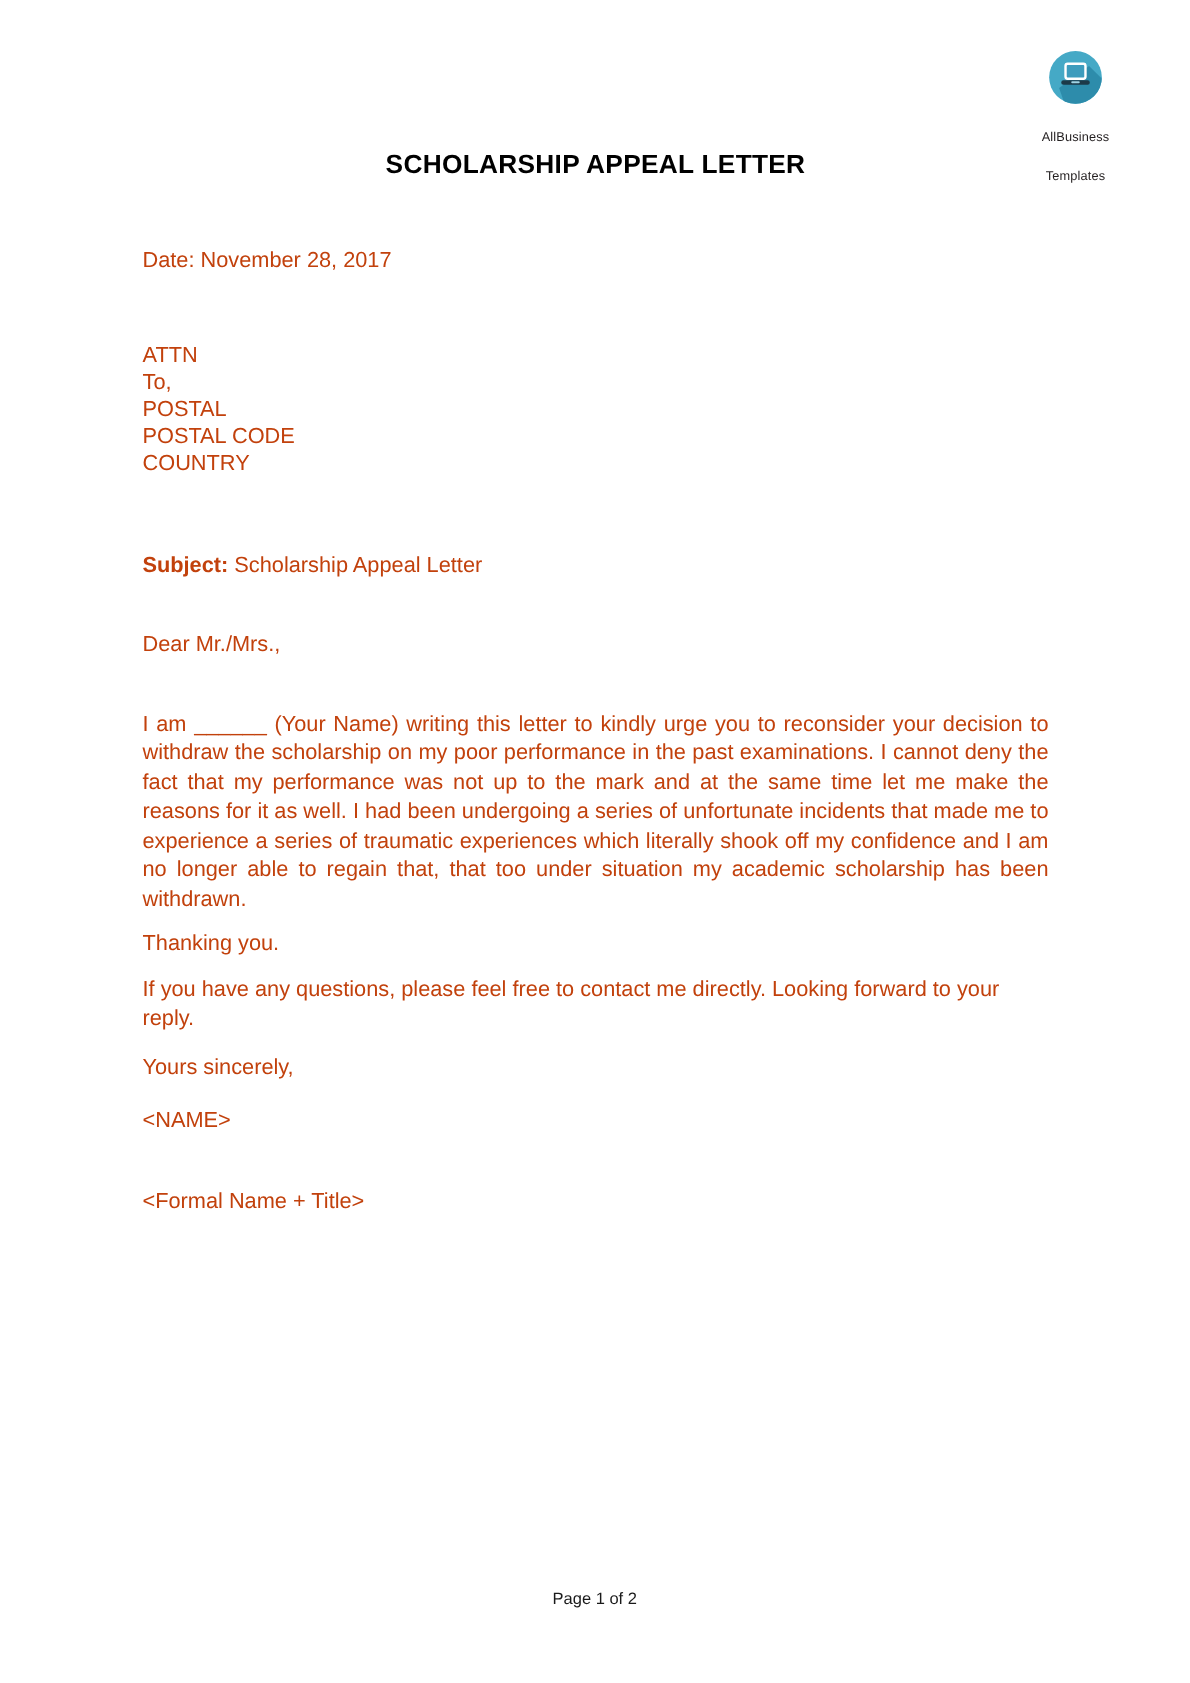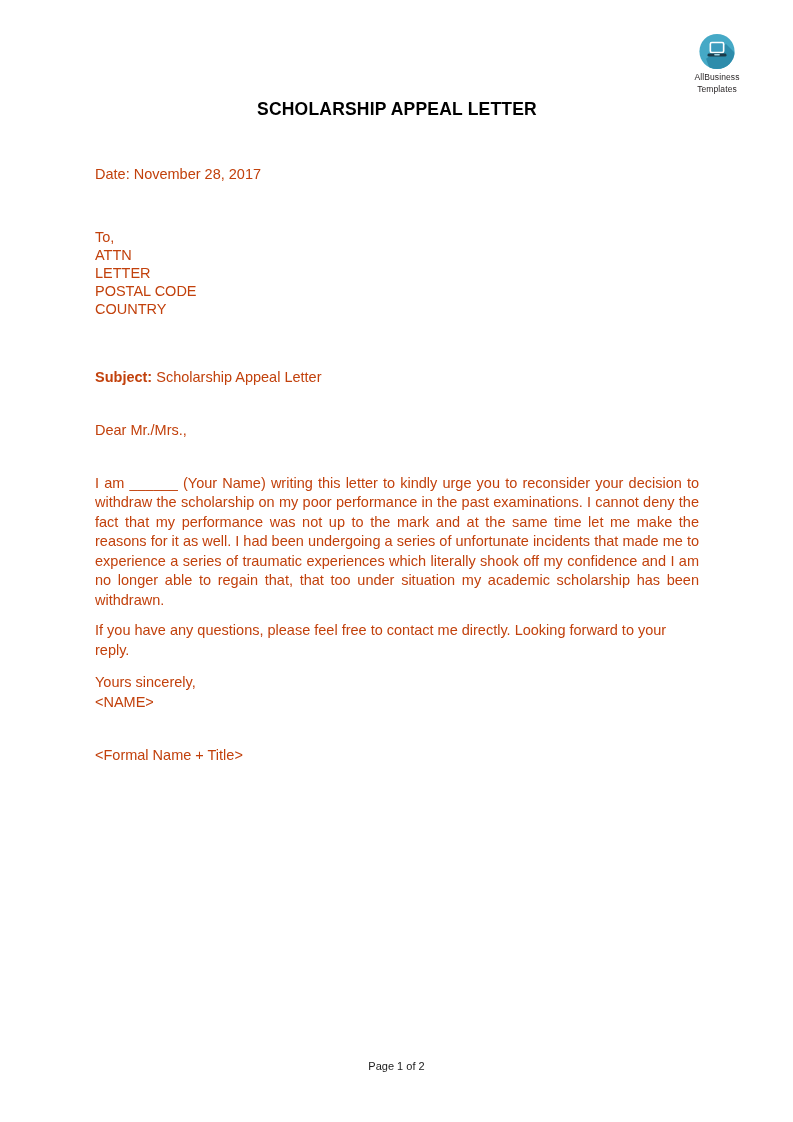--- a/index.html
+++ b/index.html
@@ -19,21 +19,21 @@
   }
   .logo {
     position: absolute;
     top: 33px;
     right: 50px;
     width: 52px;
     text-align: center;
   }
   .logo svg { display: block; margin: 0 auto; }
   .logo-text {
-    margin-top: 2px;
+    margin-top: 16px;
     font-size: 8.5px;
     line-height: 9.5px;
     color: #231f20;
     letter-spacing: 0.1px;
     white-space: nowrap;
   }
   .title {
     text-align: center;
     font-size: 17.5px;
     font-weight: bold;
@@ -51,21 +51,21 @@
   .subject-line { margin-top: 50px; }
   .subject-label { font-weight: bold; text-align: center; }
   .salutation { margin-top: 34px; }
   .body-par {
     margin-top: 33px;
     text-align: justify;
   }
   .thanking { margin-top: 10px; }
   .questions { margin-top: 11px; }
   .closing { margin-top: 13px; }
-  .name-ph { }
+  .name-ph { margin-top: 16px; }
   .signature-ph { margin-top: 14px; }
   .formal-ph { margin-top: 34px; }
   .footer {
     position: absolute;
     top: 1060px;
     left: 0;
     width: 100%;
     text-align: center;
     font-size: 11px;
     color: #1a1a1a;
@@ -97,33 +97,34 @@
     <div class="logo-text">Templates</div>
   </div>
 
   <div class="content">
 
     <div class="title">SCHOLARSHIP APPEAL LETTER</div>
 
     <p class="date-line">Date: November 28, 2017</p>
 
     <div class="recipient">
+      <span class="addr-line">ATTN</span>
       <span class="addr-line">To,</span>
-      <span class="addr-line">ATTN</span>
-      <span class="addr-line">LETTER</span>
+      <span class="addr-line">POSTAL</span>
       <span class="addr-line">POSTAL CODE</span>
       <span class="addr-line">COUNTRY</span>
     </div>
 
     <p class="subject-line"><span class="subject-label">Subject:</span><span> Scholarship Appeal Letter</span></p>
 
     <p class="salutation">Dear Mr./Mrs.,</p>
 
     <p class="body-par">I am ______ (Your Name) writing this letter to kindly urge you to reconsider your decision to withdraw the scholarship on my poor performance in the past examinations. I cannot deny the fact that my performance was not up to the mark and at the same time let me make the reasons for it as well. I had been undergoing a series of unfortunate incidents that made me to experience a series of traumatic experiences which literally shook off my confidence and I am no longer able to regain that, that too under situation my academic scholarship has been withdrawn.</p>
 
+    <p class="thanking">Thanking you.</p>
 
     <p class="questions">If you have any questions, please feel free to contact me directly. Looking forward to your reply.</p>
 
     <p class="closing">Yours sincerely,</p>
 
     <p class="name-ph">&lt;NAME&gt;</p>
 
 
     <p class="formal-ph">&lt;Formal Name + Title&gt;</p>
 

